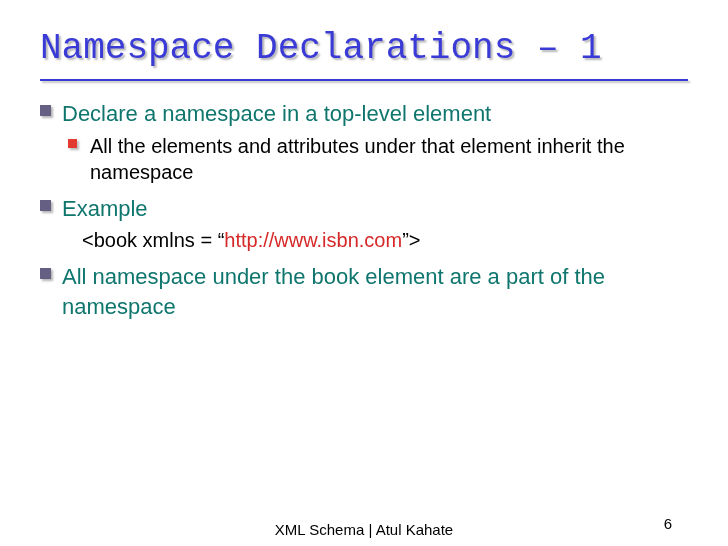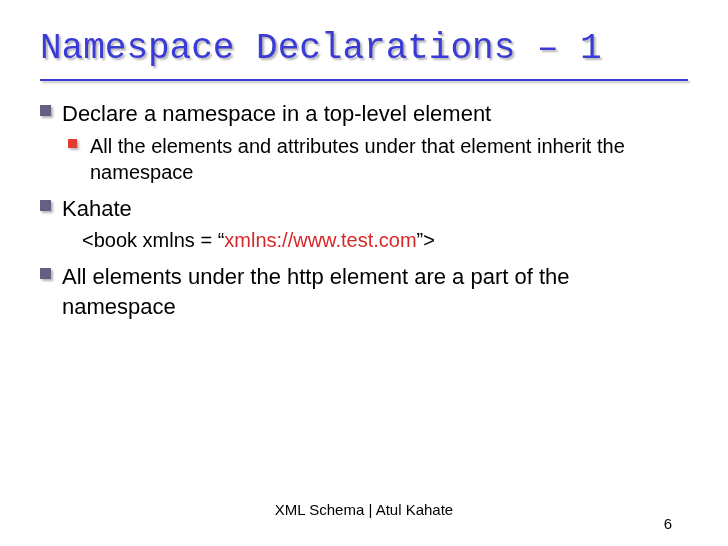--- a/index.html
+++ b/index.html
@@ -25,35 +25,35 @@
     box-shadow: 2px 2px 2px rgba(120,120,120,0.45);
     margin-bottom: 18px;
   }
   ul.top { list-style: none; padding-left: 22px; }
   ul.top > li { position: relative; margin-bottom: 8px; }
   ul.top > li > .bullet {
     position: absolute; left: -22px; top: 6px;
     width: 11px; height: 11px; background: #655f83;
     box-shadow: 2px 2px 2px rgba(120,120,120,0.55);
   }
-  .b1-text { font-size: 22px; color: #000000; line-height: 1.35; }
+  .b1-text { font-size: 22px; color: #0f766e; line-height: 1.35; }
   ul.sub { list-style: none; padding-left: 28px; margin-top: 4px; }
   ul.sub > li { position: relative; margin-bottom: 9px; }
   ul.sub > li > .bullet {
     position: absolute; left: -22px; top: 6px;
     width: 9px; height: 9px; background: #e33b2f;
     box-shadow: 2px 2px 2px rgba(120,120,120,0.5);
   }
   .b2-text { font-size: 20px; color: #000; line-height: 1.3; }
   .code-block { padding-left: 20px; margin-top: 4px; }
   .code-line { font-size: 20px; color: #000; line-height: 1.35; }
   .code-indent1 { padding-left: 26px; }
   .url-red { color: #d62828; }
   .footer {
-    position: absolute; bottom: 28px; left: 0; width: 100%;
+    position: absolute; bottom: 8px; left: 0; width: 100%;
     text-align: center; font-size: 15px; color: #000;
   }
   .pagenum {
     position: absolute; bottom: 14px; right: 56px;
     font-size: 15px; color: #000;
   }
 </style>
 </head>
 <body>
 
@@ -67,28 +67,28 @@
     <ul class="sub">
       <li>
         <span class="bullet"></span>
         <div class="b2-text">All the elements and attributes under that element inherit the namespace</div>
       </li>
     </ul>
   </li>
 
   <li>
     <span class="bullet"></span>
-    <div class="b1-text">Kahate</div>
+    <div class="b1-text">Example</div>
     <div class="code-block">
       <div class="code-line">
-        <span>&lt;book xmlns = “</span><span class="url-red">xmlns://www.test.com</span><span>”&gt;</span>
+        <span>&lt;book xmlns = “</span><span class="url-red">http://www.isbn.com</span><span>”&gt;</span>
       </div>
     </div>
   </li>
 
   <li>
     <span class="bullet"></span>
-    <div class="b1-text">All elements under the http element are a part of the namespace</div>
+    <div class="b1-text">All namespace under the book element are a part of the namespace</div>
   </li>
 </ul>
 
 <div class="footer">XML Schema | Atul Kahate</div>
 <div class="pagenum">6</div>
 
 </body></html>

